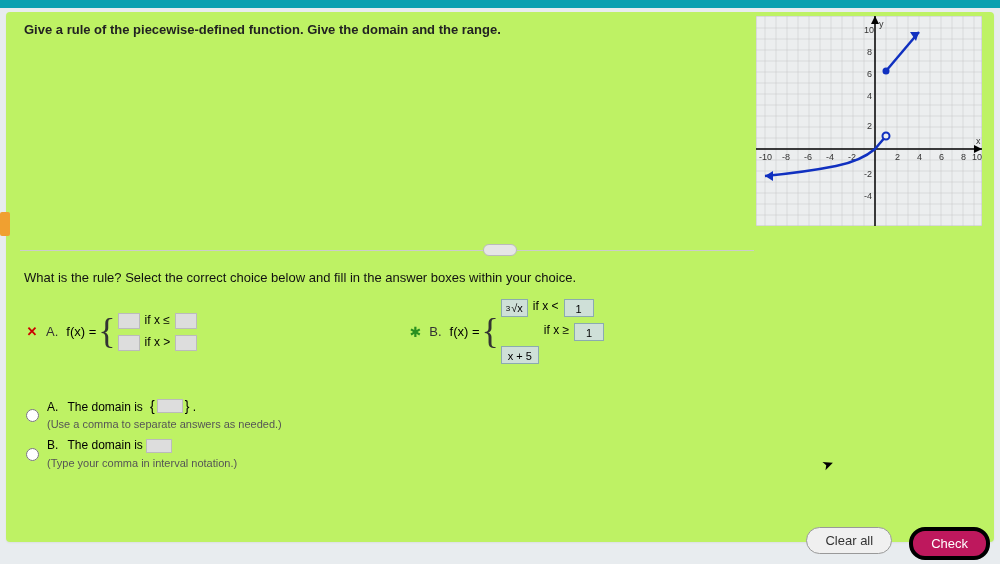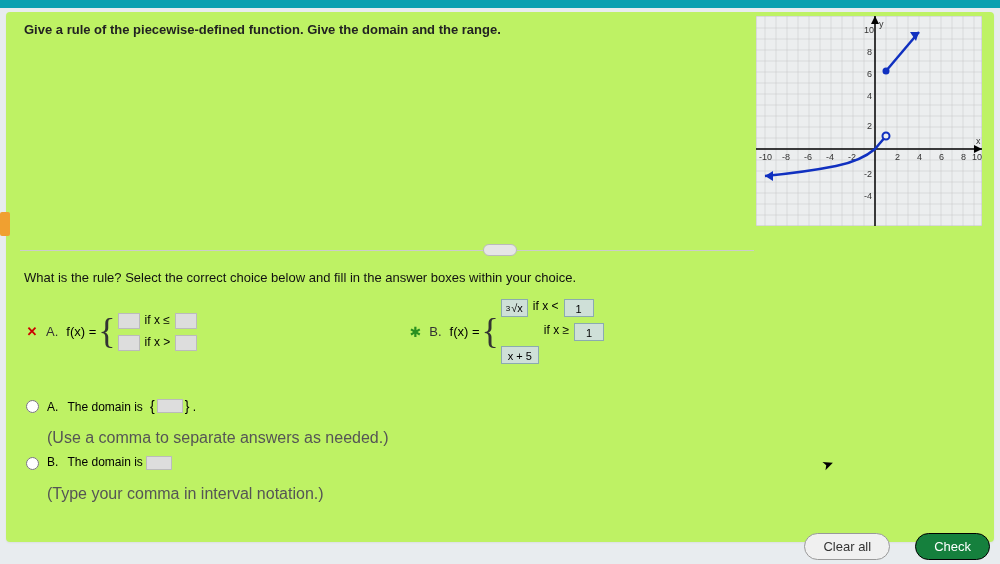--- a/index.html
+++ b/index.html
@@ -80,42 +80,42 @@
     text-align: center; font-size: 11px; line-height: 18px;
     padding: 0 3px;
   }
   .root {
     display: inline-flex; align-items: center;
     background: #cfe0d8; border: 1px solid #8babb0;
     padding: 1px 4px; font-size: 11px; height: 18px;
   }
   .root sup { font-size: 8px; vertical-align: top; margin-right: 1px; }
   .domain-section { top: 378px; right: 20px; }
-  .radio-opt { display: flex; align-items: flex-start; margin: 8px 0; font-size: 12px; }
+  .radio-opt { display: flex; align-items: center; margin: 8px 0; font-size: 12px; }
   .radio-opt input[type=radio] { margin: 2px 8px 0 2px; }
-  .sub-hint { font-size: 16px; color: #555; margin-top: 15px; }
+  .sub-hint { font-size: 11px; color: #555; margin-top: 4px; }
   .braces-input {
     display: inline-flex; align-items: center;
     font-size: 14px;
   }
   .braces-input .ans-box { width: 26px; height: 14px; margin: 0 2px; }
   .bottom-bar {
     position: absolute;
     bottom: 4px; right: 10px;
-    display: flex; gap: 25px; align-items: flex-start;
+    display: flex; gap: 17px; align-items: flex-start;
   }
   .btn {
     padding: 5px 18px;
     border-radius: 16px;
     font-size: 13px;
     font-family: inherit;
     cursor: pointer;
   }
   .btn-clear { background: #f0f0f0; border: 1px solid #999; color: #333; }
-  .btn-check { background: #15803d; border: 1px solid #000000; color: #fff; }
+  .btn-check { background: #be185d; border: 4px solid #000000; color: #fff; }
   .cursor-arrow {
     position: absolute;
     right: 160px; bottom: 70px;
     font-size: 14px; color: #000;
     transform: rotate(-20deg);
   }
 </style>
 </head>
 <body>
 

